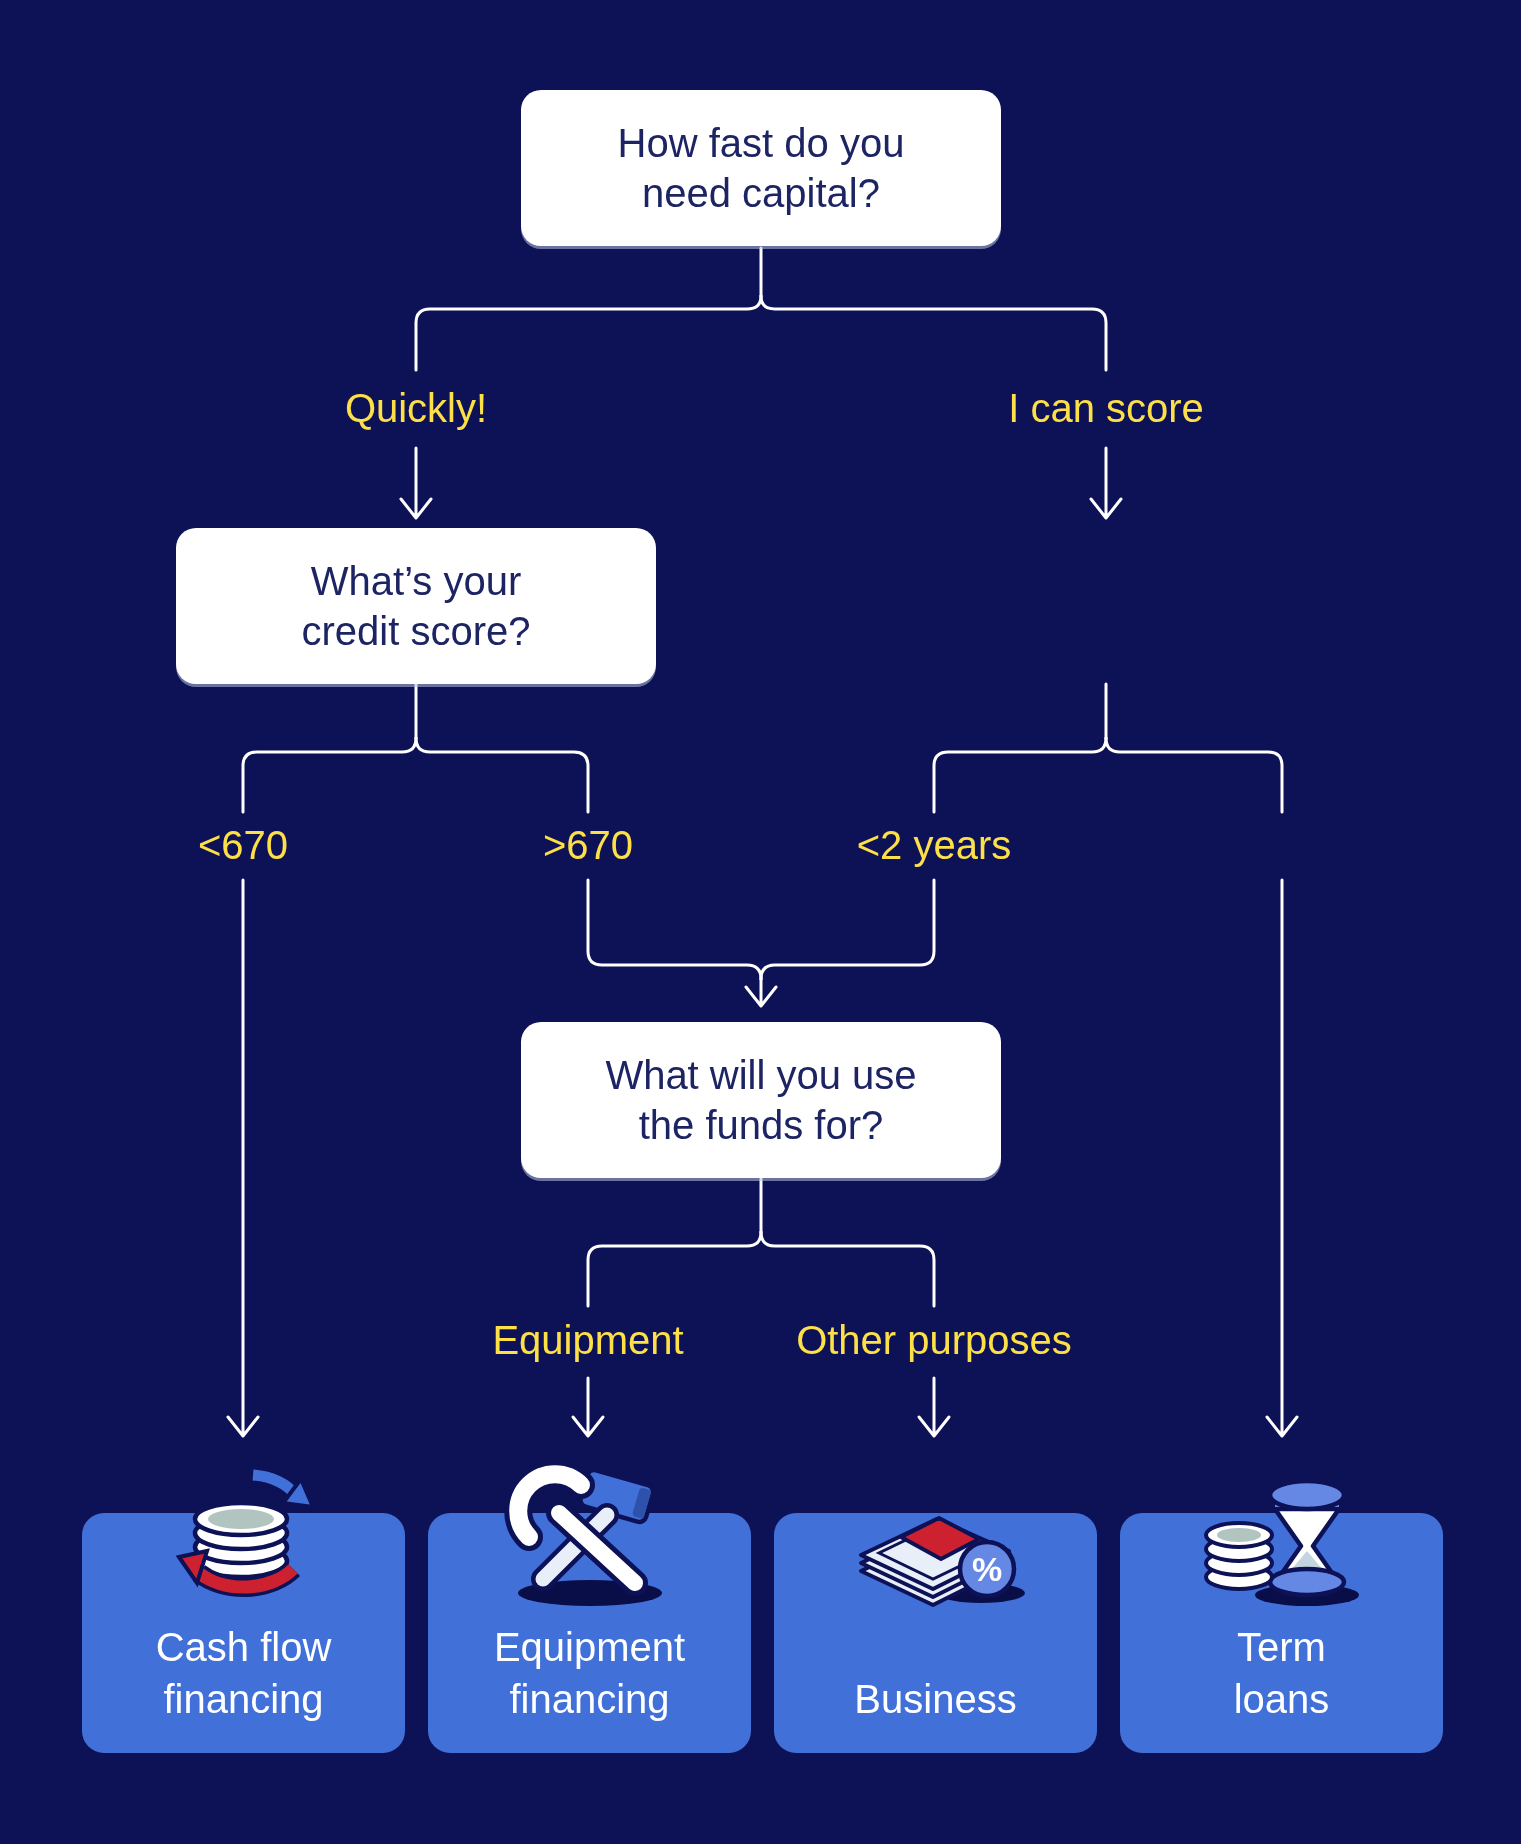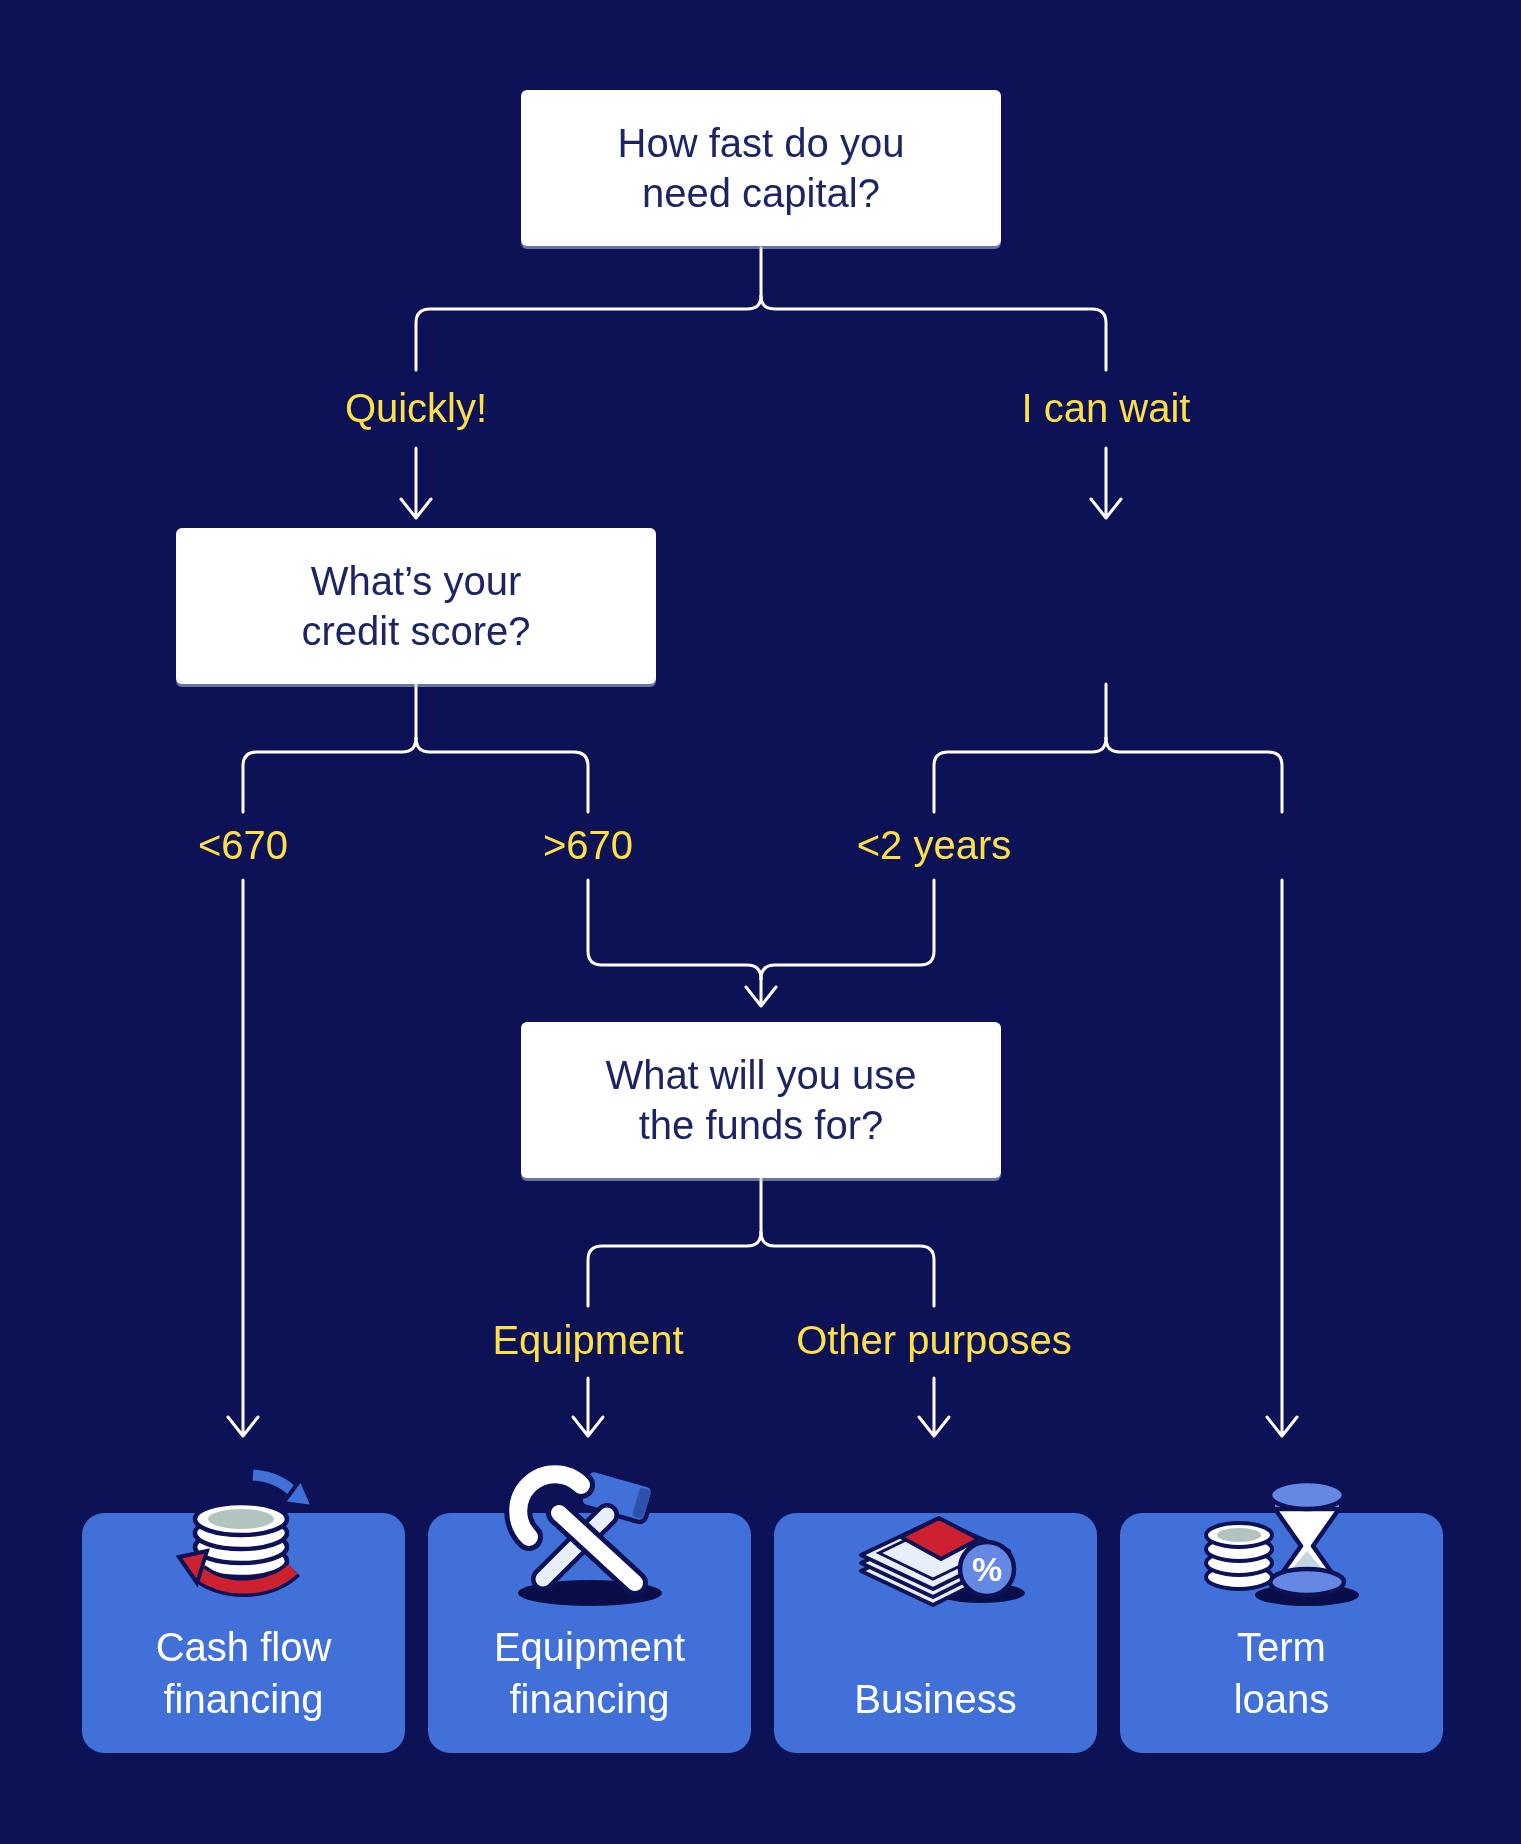--- a/index.html
+++ b/index.html
@@ -3,21 +3,21 @@
 <meta charset="utf-8">
 <style>
   html,body{margin:0;padding:0;background:#0D1156;}
   .page{
     position:relative;width:1521px;height:1844px;background:#0D1156;
     overflow:hidden;font-family:"Liberation Sans",sans-serif;
   }
   .connector-layer{position:absolute;left:0;top:0;pointer-events:none;}
   .connector-layer path{fill:none;stroke:#FFFFFF;stroke-width:3;stroke-linecap:round;stroke-linejoin:round;}
   .qbox{
-    position:absolute;width:480px;height:156px;background:#FFFFFF;border-radius:6px;
+    position:absolute;width:480px;height:156px;background:#FFFFFF;border-radius:20px;
     color:#1D2464;font-size:40px;line-height:50px;font-weight:500;text-align:center;
     display:flex;flex-direction:column;justify-content:center;
     box-shadow:0 3px 0 rgba(186,196,224,0.55);
   }
   .blabel{
     position:absolute;width:380px;margin-left:-190px;text-align:center;
     color:#fde047;font-size:40px;line-height:48px;font-weight:500;
   }
   .card{
     position:absolute;width:323px;height:240px;background:#4070D8;border-radius:22px;
@@ -66,21 +66,21 @@
     <path d="M588 1378 V1434 M573 1417 L588 1436 L603 1417"></path>
     <path d="M934 1378 V1434 M919 1417 L934 1436 L949 1417"></path>
   </svg>
 
   <div class="qbox" style="left:521px;top:90px;">
     <span>How fast do you</span>
     <span>need capital?</span>
   </div>
 
   <div class="blabel" style="left:416px;top:384px;">Quickly!</div>
-  <div class="blabel" style="left:1106px;top:384px;">I can wait</div>
+  <div class="blabel" style="left:1106px;top:384px;">I can score</div>
 
   <div class="qbox" style="left:176px;top:528px;">
     <span>What’s your</span>
     <span>credit score?</span>
   </div>
 
   <div class="blabel" style="left:243px;top:821px;">&lt;670</div>
   <div class="blabel" style="left:588px;top:821px;">&gt;670</div>
   <div class="blabel" style="left:934px;top:821px;">&lt;2 years</div>
 

